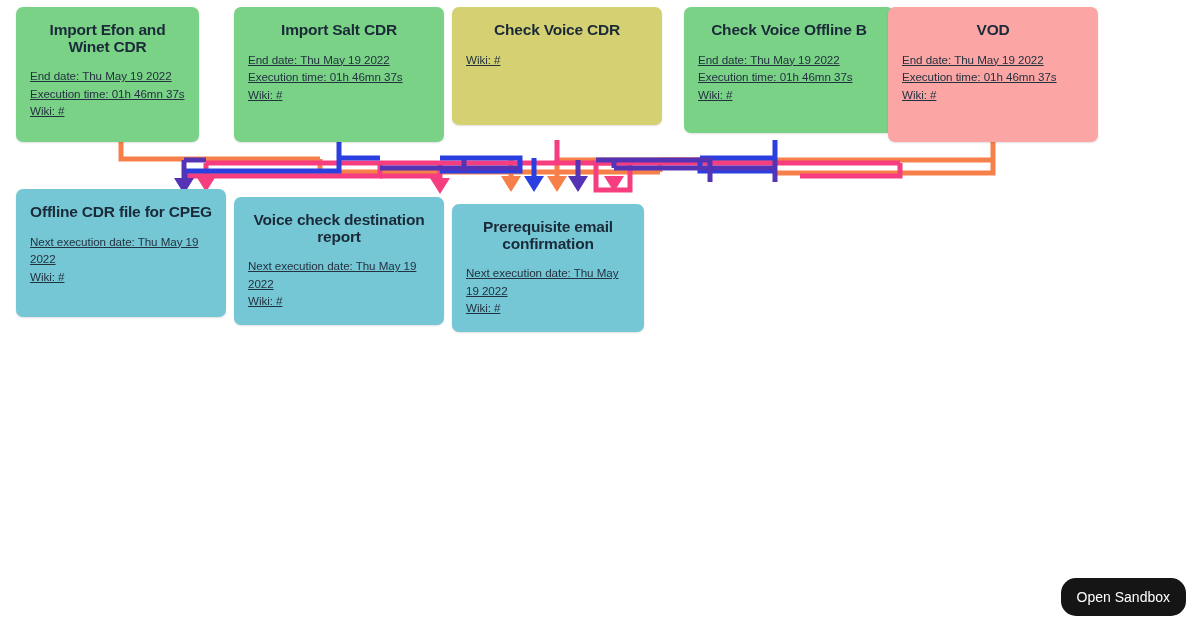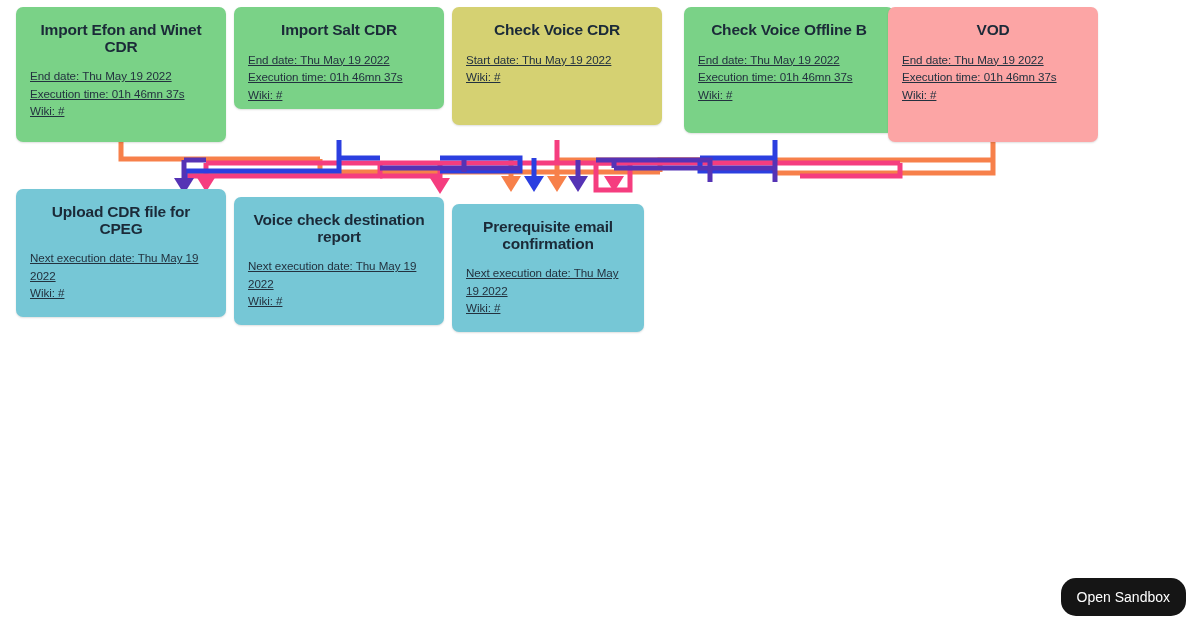--- a/index.html
+++ b/index.html
@@ -128,42 +128,41 @@
     <polygon points="196,176 216,176 206,192" fill="#F53D7F"></polygon>
     <polygon points="430,178 450,178 440,194" fill="#F53D7F"></polygon>
     <polygon points="501,176 521,176 511,192" fill="#F7804A"></polygon>
     <polygon points="524,176 544,176 534,192" fill="#2B3FE0"></polygon>
     <polygon points="547,176 567,176 557,192" fill="#F7804A"></polygon>
     <polygon points="568,176 588,176 578,192" fill="#5533B5"></polygon>
     <polygon points="604,176 624,176 614,192" fill="#F53D7F"></polygon>
 
   </svg>
 
-  <div class="node-card status-green" style="left:16px; top:7px; width:210px; height:135px;">
+  <div class="node-card status-green" style="left:16px; top:7px; width:183px; height:135px;">
     <div class="node-title">Import Efon and Winet CDR</div>
     <div class="node-meta">
       <div>End date: Thu May 19 2022</div>
       <div>Execution time: 01h 46mn 37s</div>
       <div>Wiki: #</div>
     </div>
   </div>
 
-  <div class="node-card status-green" style="left:234px; top:7px; width:210px; height:102px;">
+  <div class="node-card status-green" style="left:234px; top:7px; width:210px; height:135px;">
     <div class="node-title">Import Salt CDR</div>
     <div class="node-meta">
       <div>End date: Thu May 19 2022</div>
       <div>Execution time: 01h 46mn 37s</div>
       <div>Wiki: #</div>
     </div>
   </div>
 
   <div class="node-card status-yellow" style="left:452px; top:7px; width:210px; height:118px;">
     <div class="node-title">Check Voice CDR</div>
     <div class="node-meta">
-      <div>Start date: Thu May 19 2022</div>
       <div>Wiki: #</div>
     </div>
   </div>
 
   <div class="node-card status-green" style="left:684px; top:7px; width:210px; height:126px;">
     <div class="node-title">Check Voice Offline B</div>
     <div class="node-meta">
       <div>End date: Thu May 19 2022</div>
       <div>Execution time: 01h 46mn 37s</div>
       <div>Wiki: #</div>
@@ -173,21 +172,21 @@
   <div class="node-card status-red" style="left:888px; top:7px; width:210px; height:135px;">
     <div class="node-title">VOD</div>
     <div class="node-meta">
       <div>End date: Thu May 19 2022</div>
       <div>Execution time: 01h 46mn 37s</div>
       <div>Wiki: #</div>
     </div>
   </div>
 
   <div class="node-card status-blue" style="left:16px; top:189px; width:210px; height:128px;">
-    <div class="node-title">Upload CDR file for CPEG</div>
+    <div class="node-title">Offline CDR file for CPEG</div>
     <div class="node-meta">
       <div>Next execution date: Thu May 19 2022</div>
       <div>Wiki: #</div>
     </div>
   </div>
 
   <div class="node-card status-blue" style="left:234px; top:189px; width:210px; height:128px;margin-top:8px;">
     <div class="node-title">Voice check destination report</div>
     <div class="node-meta">
       <div>Next execution date: Thu May 19 2022</div>

